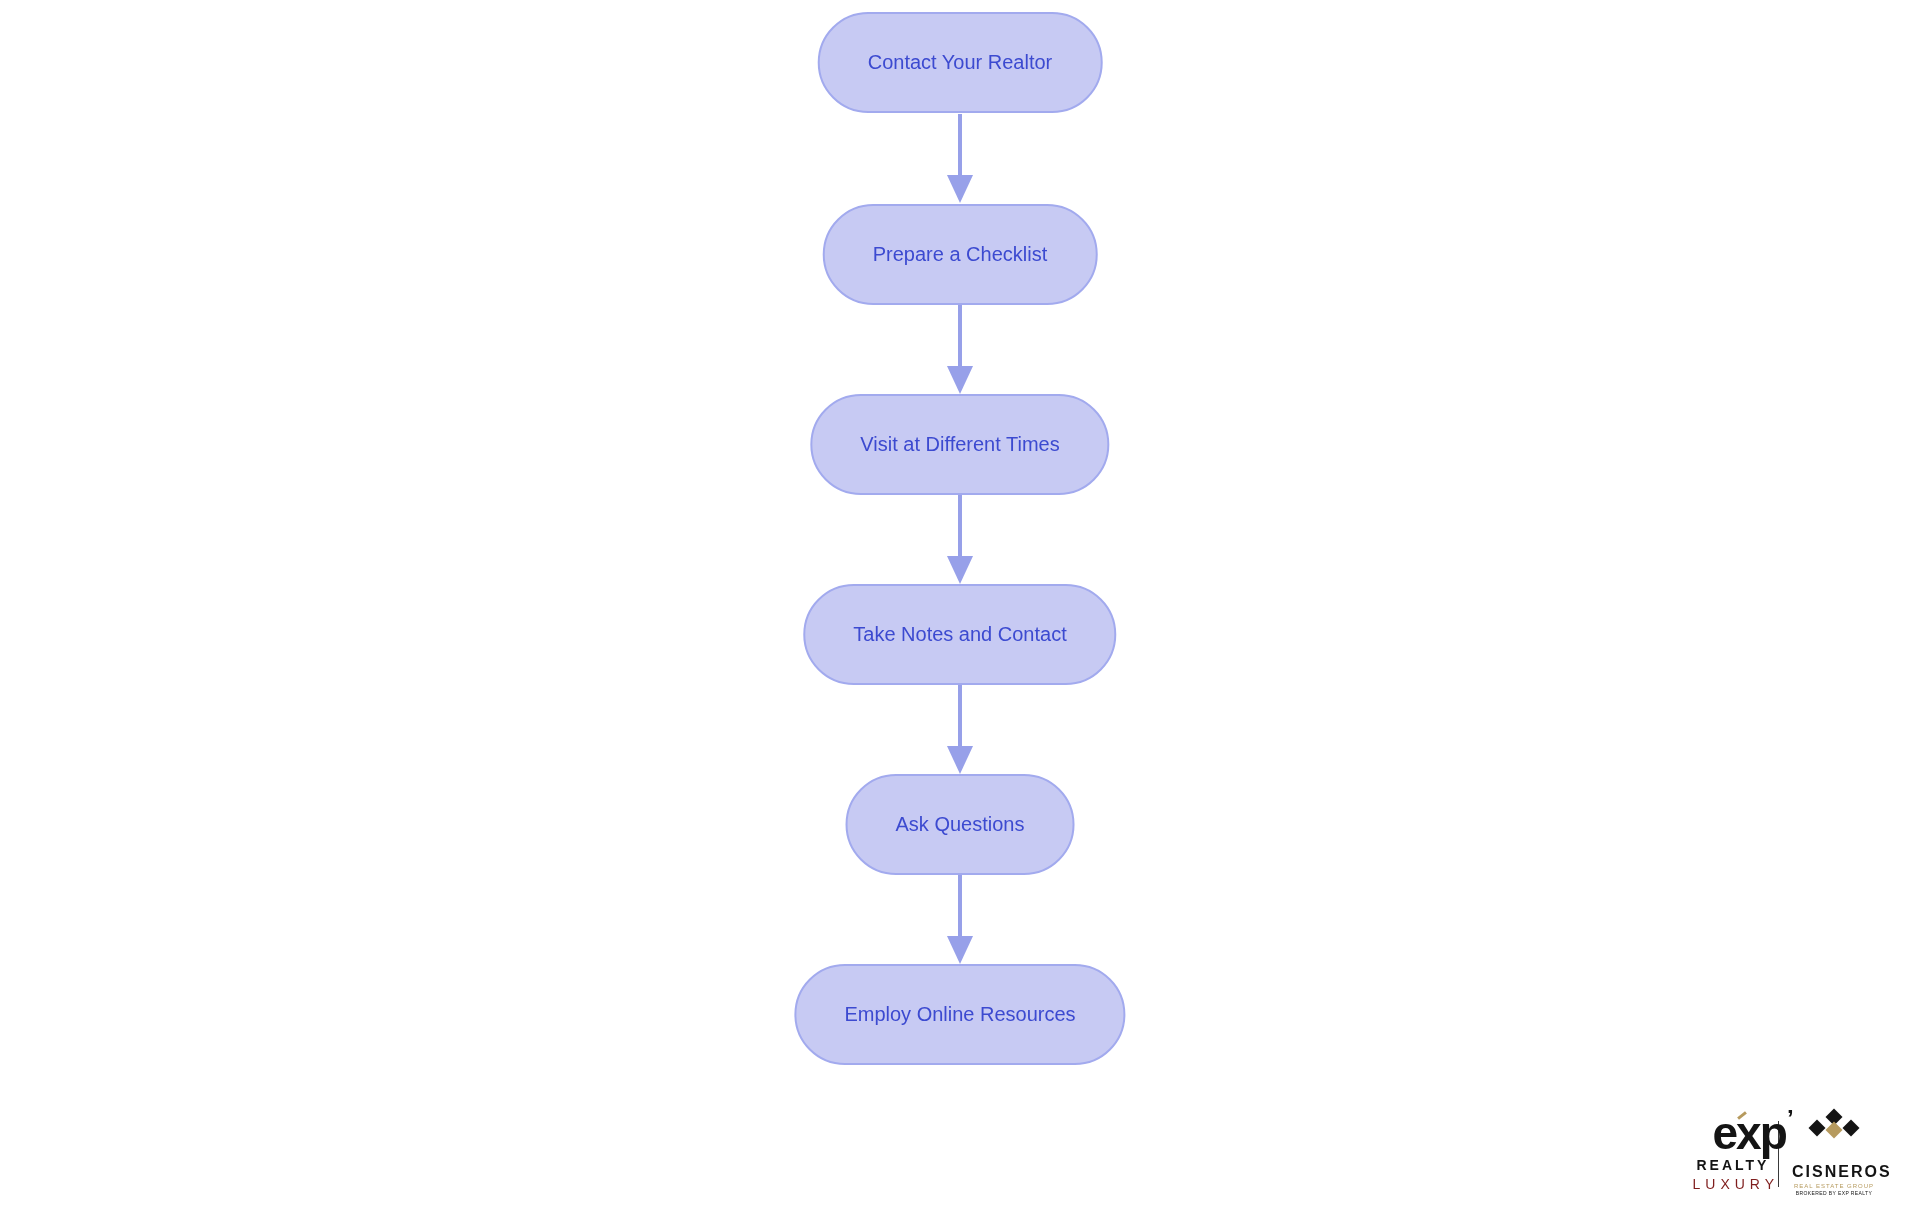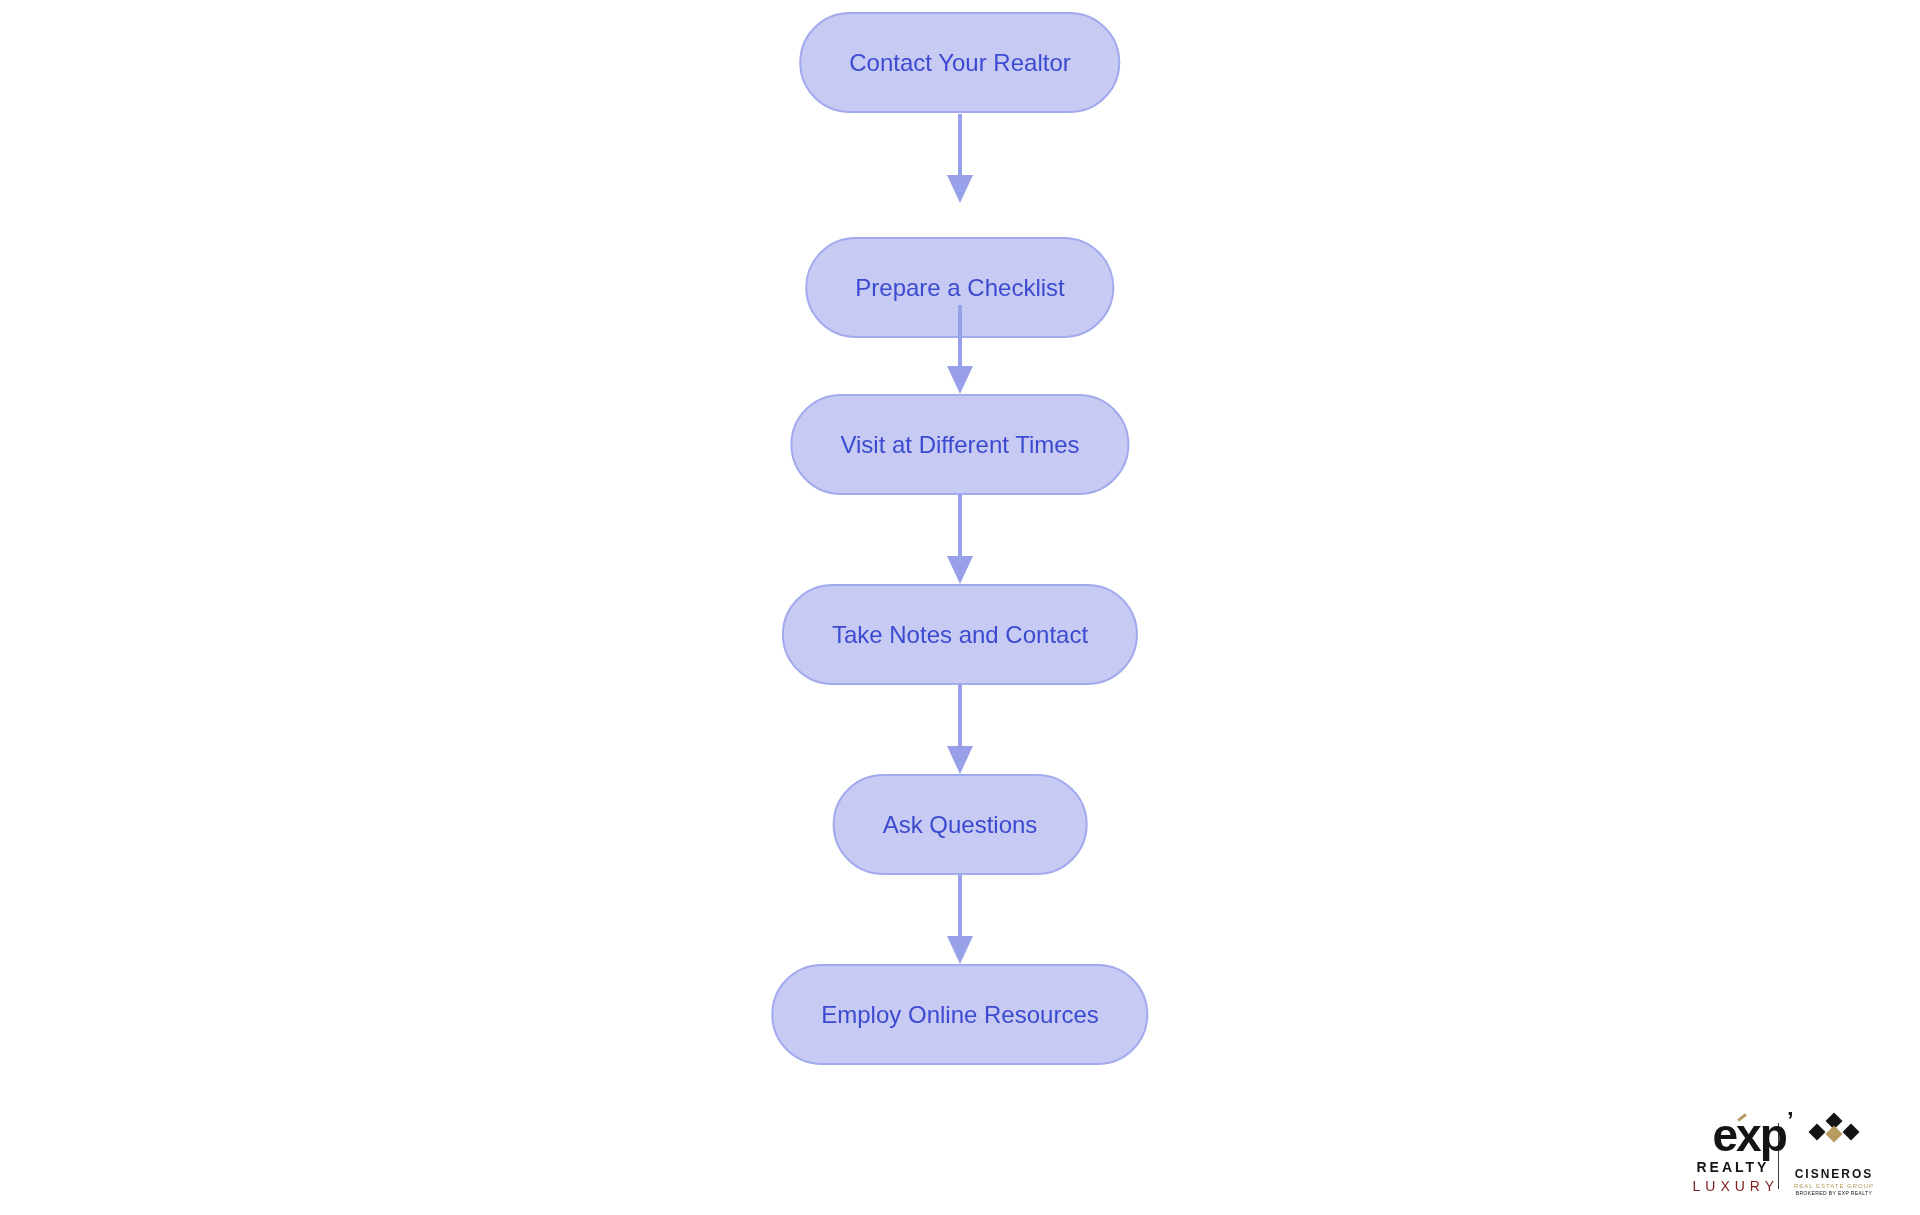--- a/index.html
+++ b/index.html
@@ -20,25 +20,25 @@
     transform: translateX(-50%);
     height: 101px;
     padding: 0 48px;
     display: flex;
     align-items: center;
     justify-content: center;
     background: #c7caf3;
     border: 2px solid #a2aaee;
     border-radius: 52px;
     color: #3c4ad0;
-    font-size: 24px;
+    font-size: 20px;
     white-space: nowrap;
   }
   .n1 { top: 12px; }
-  .n2 { top: 204px; margin-top: 33px; }
+  .n2 { top: 204px; }
   .n3 { top: 394px; }
   .n4 { top: 584px; }
   .n5 { top: 774px; }
   .n6 { top: 964px; }
 
   
   .arrow {
     position: absolute;
     left: 50%;
     transform: translateX(-50%);
@@ -124,21 +124,21 @@
     width: 12px; height: 12px;
     background: #141414;
     transform: rotate(45deg);
   }
   .d-top   { left: 22px; top: 0; }
   .d-left  { left: 5px;  top: 11px; }
   .d-right { left: 39px; top: 11px; }
   .d-gold  { left: 22px; top: 13px; background: #b69a5e; }
   .cis-name {
     margin-top: 24px;
-    font-size: 12px;
+    font-size: 16px;
     font-weight: 700;
     letter-spacing: 2px;
     color: #141414;
   }
   .cis-line2 {
     margin-top: 2px;
     font-size: 6px;
     letter-spacing: 1px;
     color: #b69a5e;
   }

